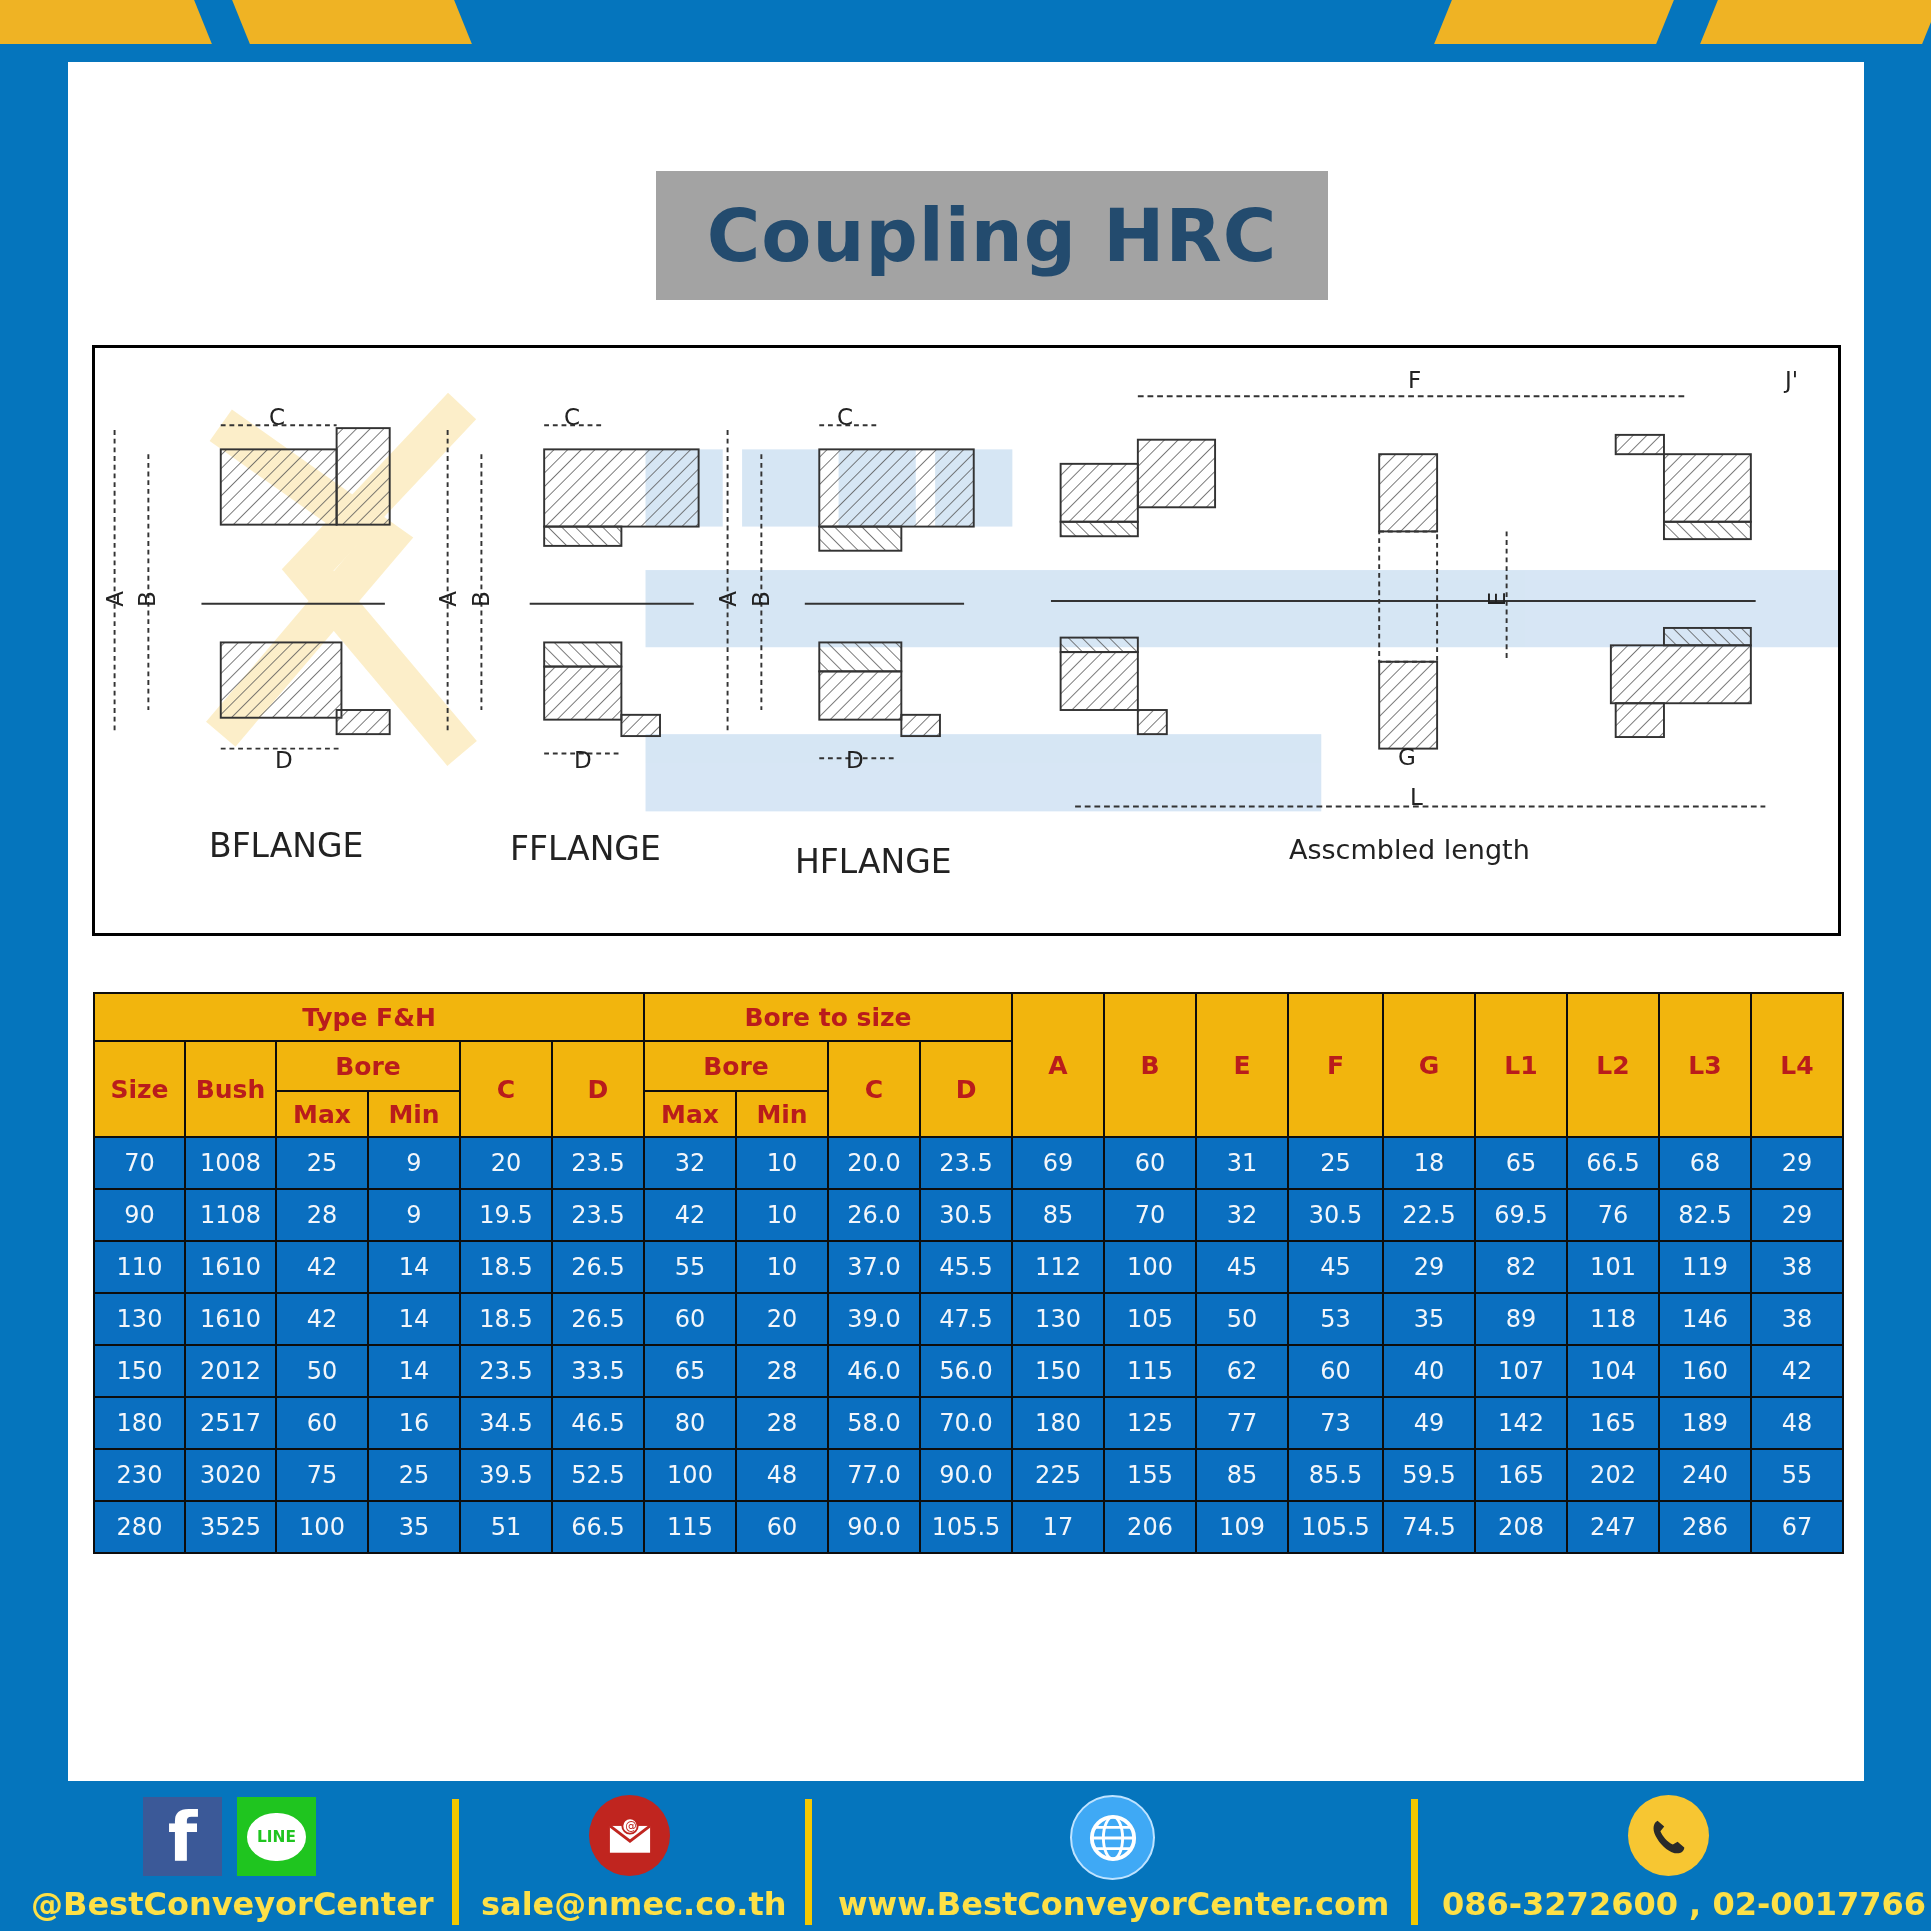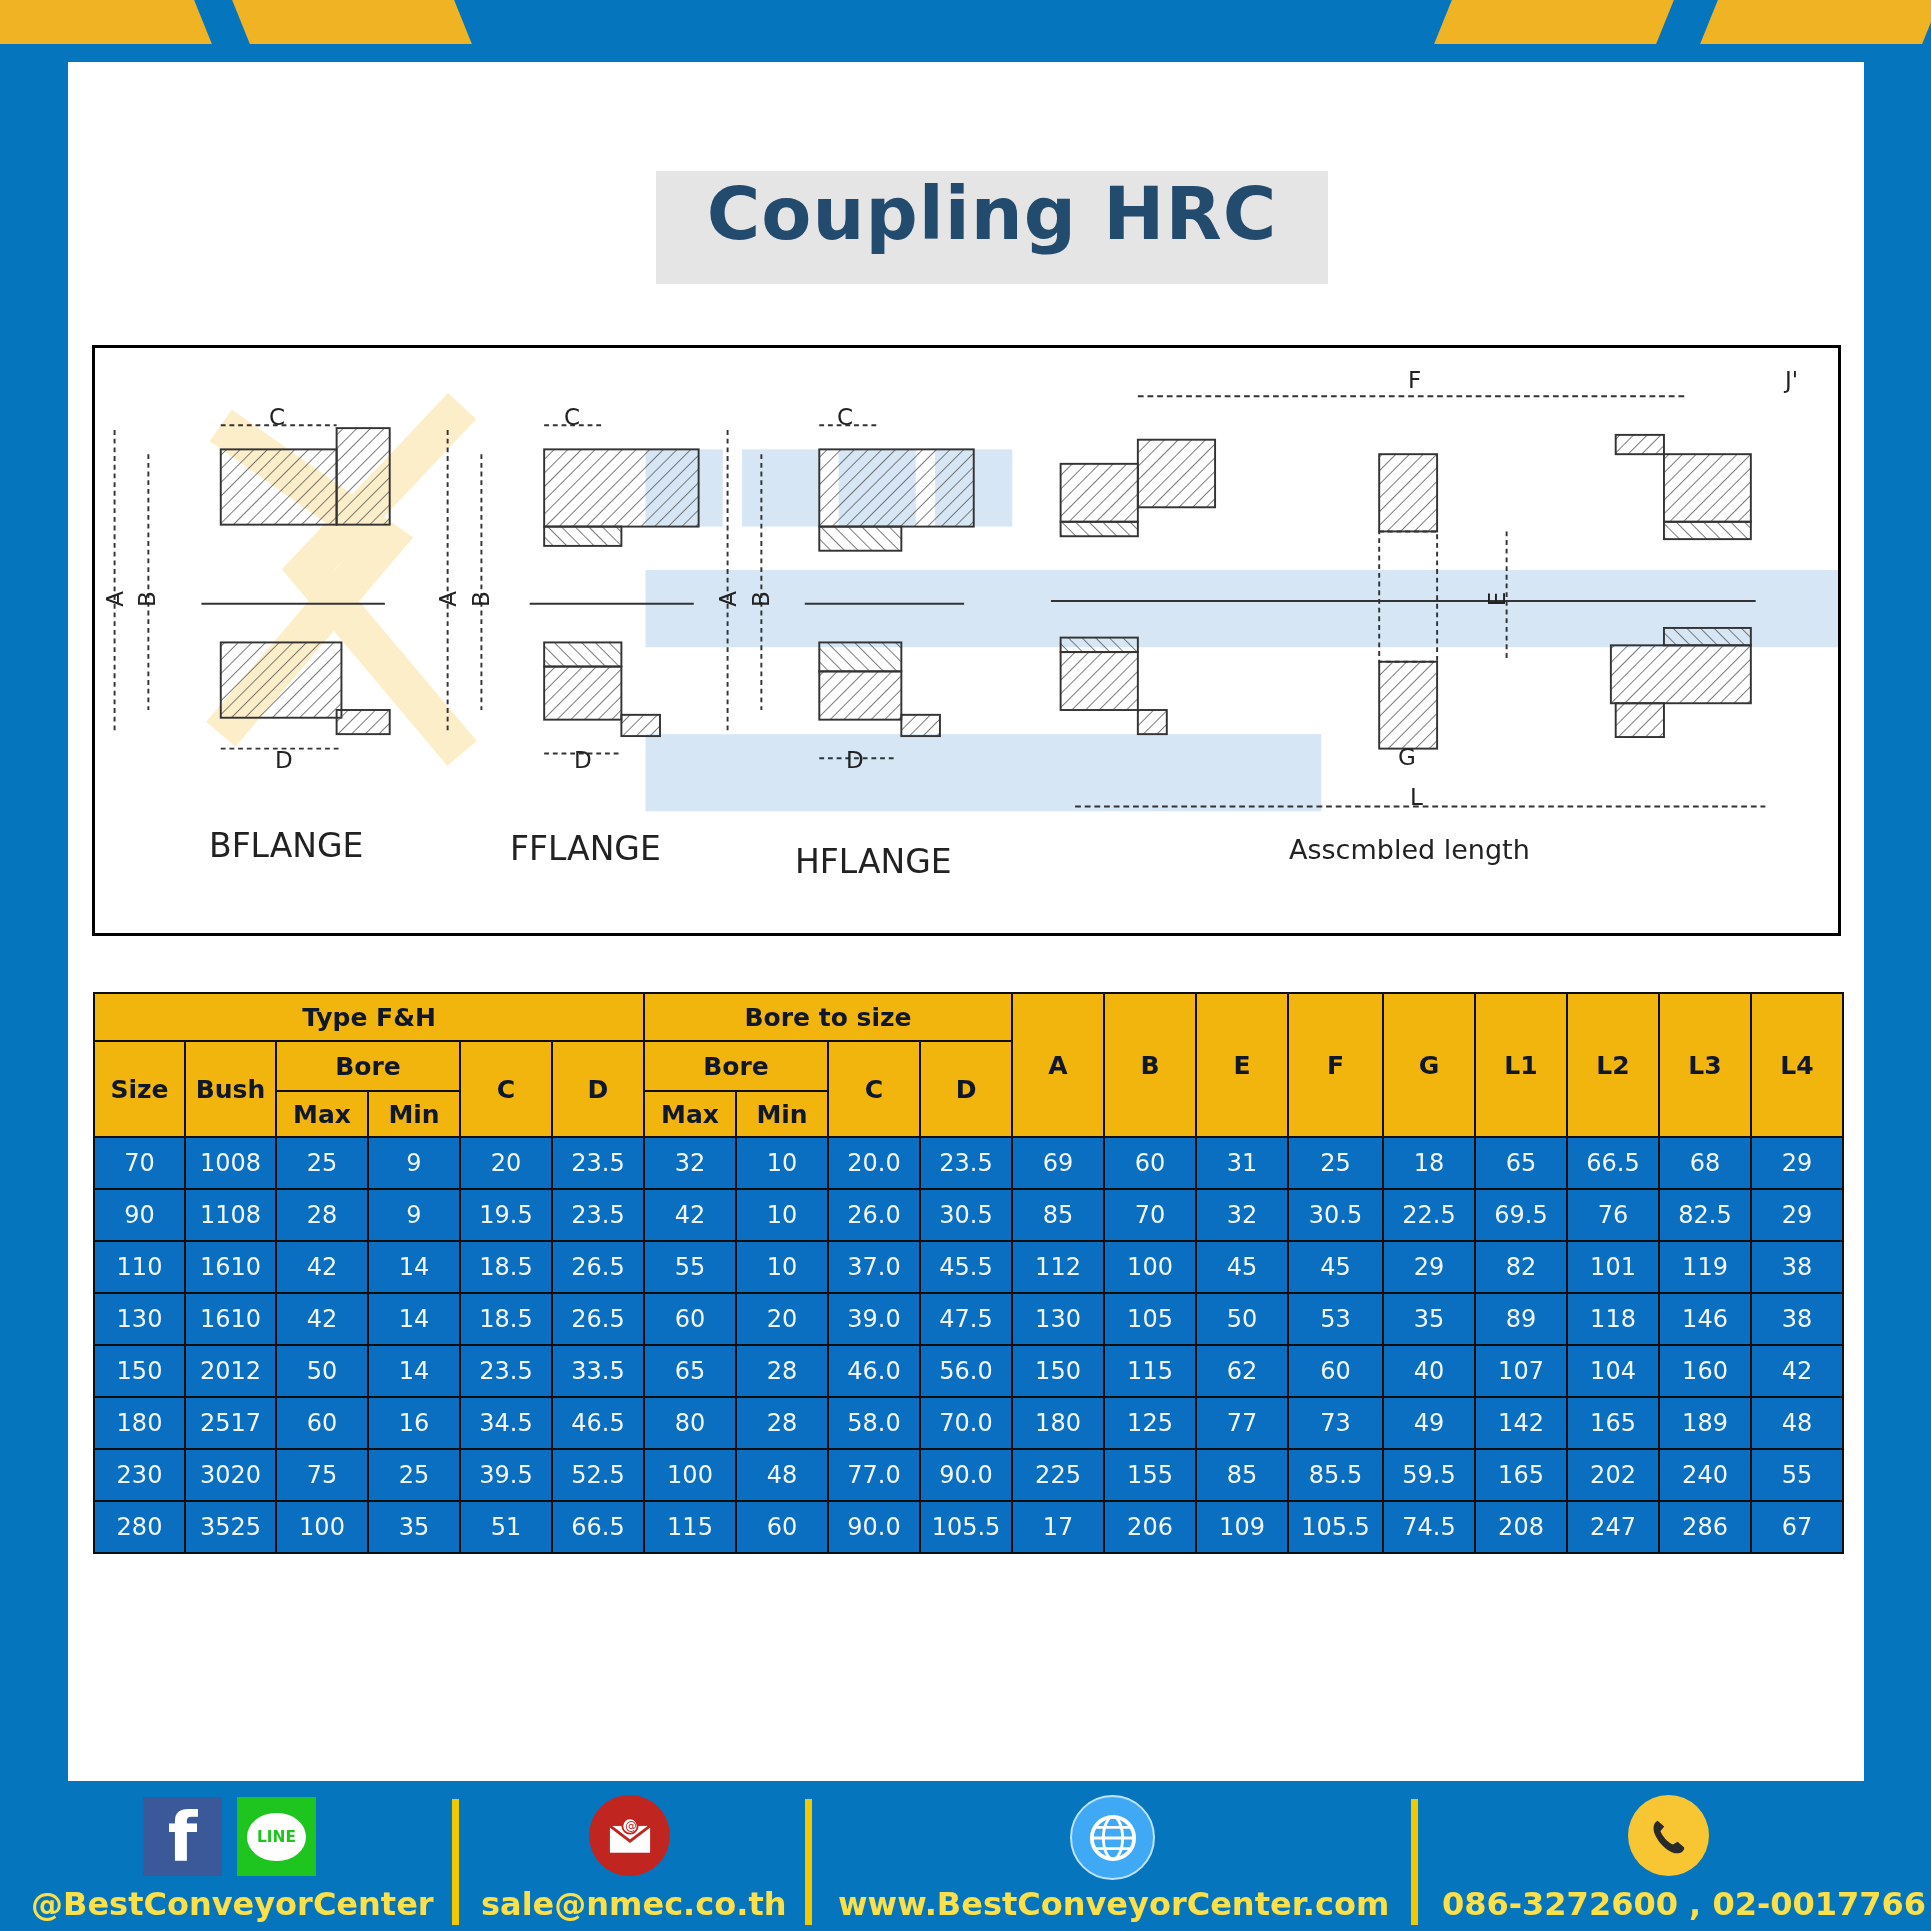--- a/index.html
+++ b/index.html
@@ -1,26 +1,26 @@
 <!DOCTYPE html>
 <html><head>
 <meta charset="utf-8">
 <style>
   html, body { margin:0; padding:0; }
   body { width:1931px; height:1931px; position:relative; overflow:hidden; background:#0575bd; font-family:"Liberation Sans", sans-serif; }
   .stripe { position:absolute; top:0; height:44px; width:222px; background:#efb324; }
   .card { position:absolute; left:68px; top:62px; width:1796px; height:1719px; background:#ffffff; }
-  .title-box { position:absolute; left:656px; top:171px; width:672px; height:113px; background:#e5e5e5; display:flex; align-items:flex-start; justify-content:center; }
+  .title-box { position:absolute; left:656px; top:171px; width:672px; height:129px; background:#a3a3a3; display:flex; align-items:center; justify-content:center; }
   .title-box span { font-family:"DejaVu Sans", sans-serif; font-weight:bold; font-size:73px; color:#234b6e; letter-spacing:1px; }
   .diagram { position:absolute; left:92px; top:345px; width:1743px; height:585px; border:3.9px solid #000; background:#fff; overflow:hidden; }
   .diagram svg { position:absolute; left:0; top:0; }
   .dlabel { position:absolute; font-family:"DejaVu Sans", sans-serif; color:#222; font-size:33px; }
   table.spec { position:absolute; left:93px; top:992px; width:1746px; border-collapse:collapse; table-layout:fixed; }
   table.spec td, table.spec th { border:2.9px solid #0d0d0d; text-align:center; padding:0; }
-  table.spec th { background:#f2b50d; color:#0f172a; font-family:"DejaVu Sans", sans-serif; font-weight:bold; font-size:25px; }
+  table.spec th { background:#f2b50d; color:#b91c1c; font-family:"DejaVu Sans", sans-serif; font-weight:bold; font-size:25px; }
   table.spec td { background:#0a6fc0; color:#f2f6fb; font-family:"DejaVu Sans", sans-serif; font-size:24px; height:50px; }
   .h1row th { height:46px; }
   .h2row th { height:48px; }
   .h3row th { height:44px; }
   .footer { position:absolute; left:0; top:1780px; width:1931px; height:151px; }
   .ftext { position:absolute; bottom:7.7px; font-family:"DejaVu Sans", sans-serif; font-weight:bold; font-size:32px; color:#fde047; white-space:nowrap; }
   .fdiv { position:absolute; top:19.3px; width:6.8px; height:126px; background:#f4c800; }
   .icon-circle { position:absolute; top:15.4px; width:81px; height:81px; border-radius:50%; display:flex; align-items:center; justify-content:center; }
 </style>
 </head>

